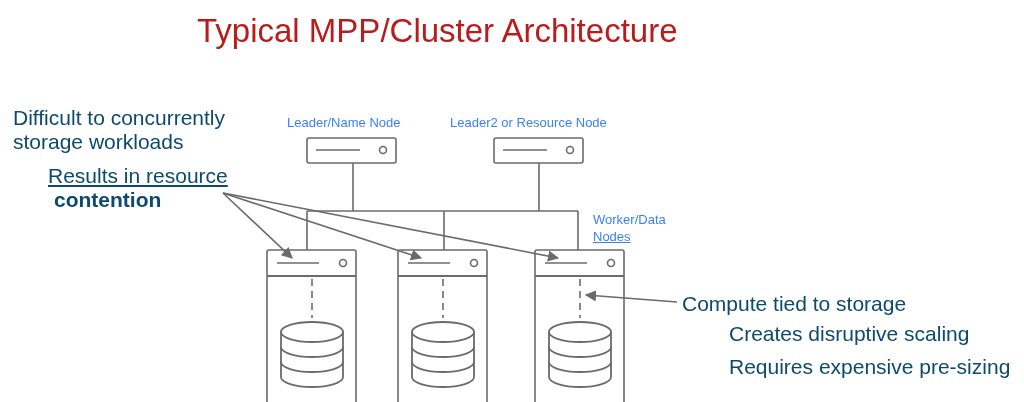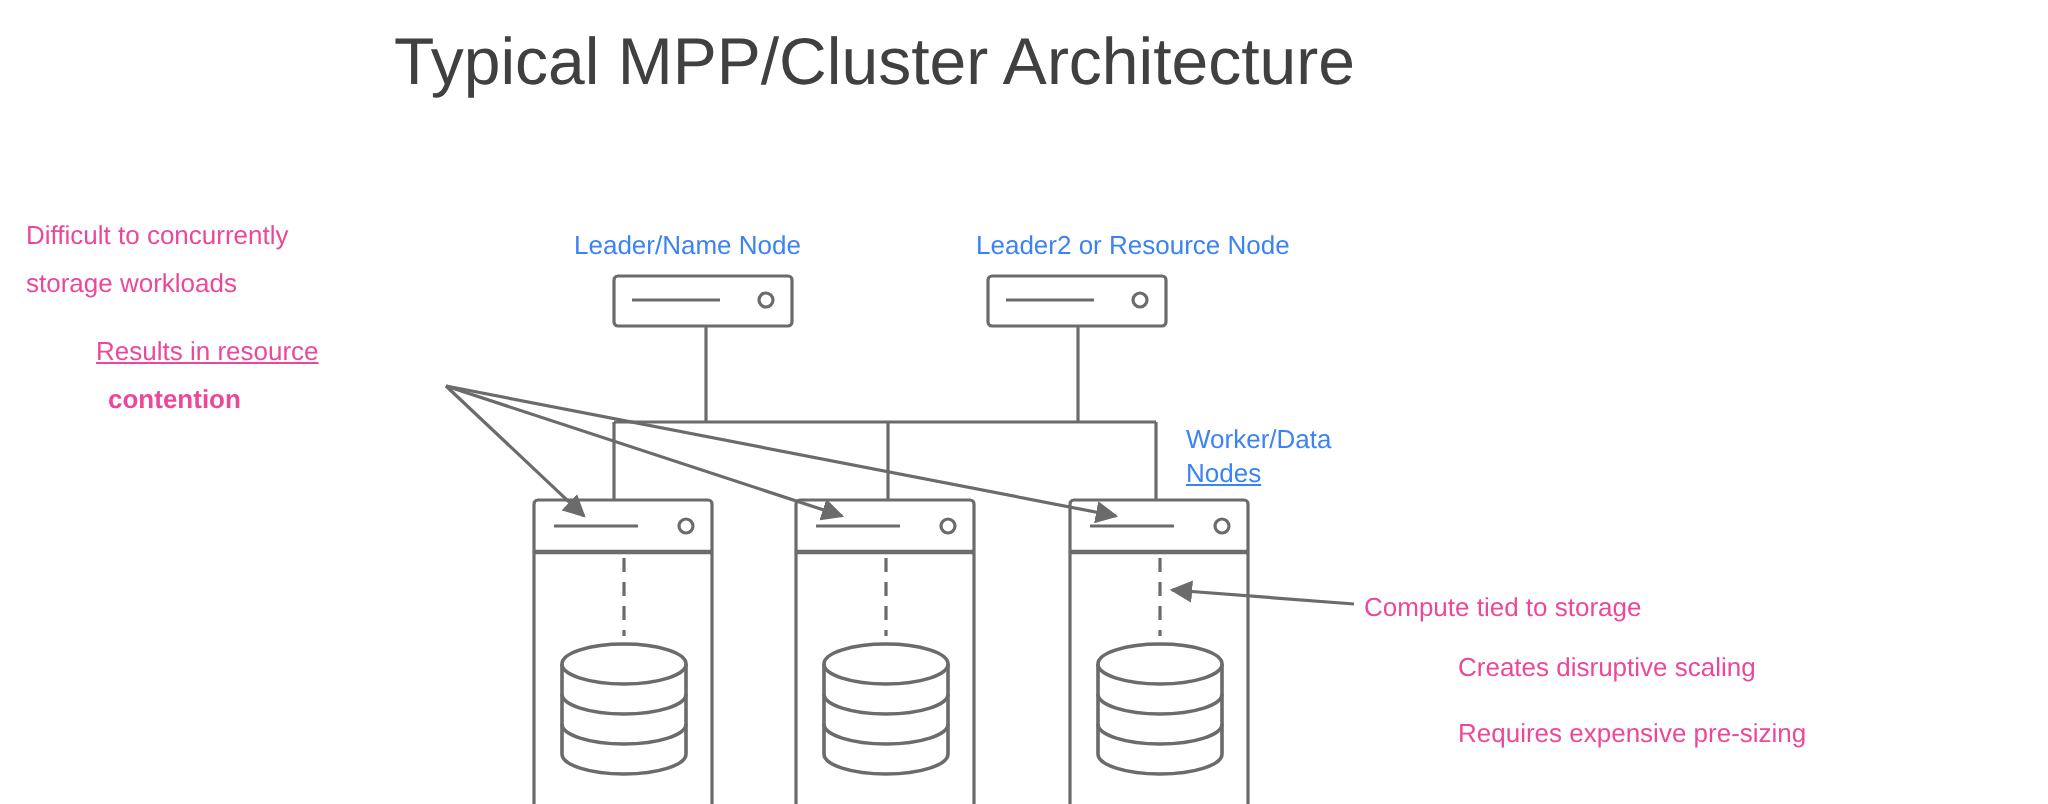--- a/index.html
+++ b/index.html
@@ -1,33 +1,33 @@
 <!DOCTYPE html>
 <html><head>
 <meta charset="utf-8">
 <style>
   html, body { margin: 0; padding: 0; background: #ffffff; }
   body { width: 1024px; height: 402px; position: relative; overflow: hidden; font-family: "Liberation Sans", sans-serif; }
-  .title { position: absolute; left: 197px; top: 12px; font-size: 33px; color: #404040; white-space: nowrap; }
-  .blue { position: absolute; color: #ec4899; font-size: 13px; white-space: nowrap; line-height: 24px; }
+  .title { position: absolute; left: 197px; top: 12px; font-size: 33px; color: #b91c1c; white-space: nowrap; }
+  .blue { position: absolute; color: #0c4a6e; font-size: 21px; white-space: nowrap; line-height: 24px; }
   .grey { position: absolute; color: #3b82f6; font-size: 13px; white-space: nowrap; line-height: 17px; }
   svg.diagram { position: absolute; left: 0; top: 0; }
 </style>
 </head>
 <body>
 
 <div class="title">Typical MPP/Cluster Architecture</div>
 
 <div class="blue" style="left:13px; top:106px;">Difficult to concurrently</div>
 <div class="blue" style="left:13px; top:130px;">storage workloads</div>
 <div class="blue" style="left:48px; top:164px;text-decoration:underline;">Results in resource</div>
 <div class="blue" style="left:54px; top:188px;font-weight:bold;">contention</div>
 
 <div class="grey" style="left:287px; top:114px;">Leader/Name Node</div>
-<div class="grey" style="left:488px; top:114px;">Leader2 or Resource Node</div>
+<div class="grey" style="left:450px; top:114px;">Leader2 or Resource Node</div>
 <div class="grey" style="left:593px; top:211px;">Worker/Data</div>
 <div class="grey" style="left:593px; top:228px;text-decoration:underline;">Nodes</div>
 
 <div class="blue" style="left:682px; top:292px;">Compute tied to storage</div>
 <div class="blue" style="left:729px; top:322px;">Creates disruptive scaling</div>
 <div class="blue" style="left:729px; top:355px;">Requires expensive pre-sizing</div>
 
 <svg class="diagram" width="1024" height="402" viewBox="0 0 1024 402">
   <defs>
     <marker id="arrow" viewBox="0 0 10 10" refX="9" refY="5" markerWidth="7" markerHeight="7" orient="auto-start-reverse">

